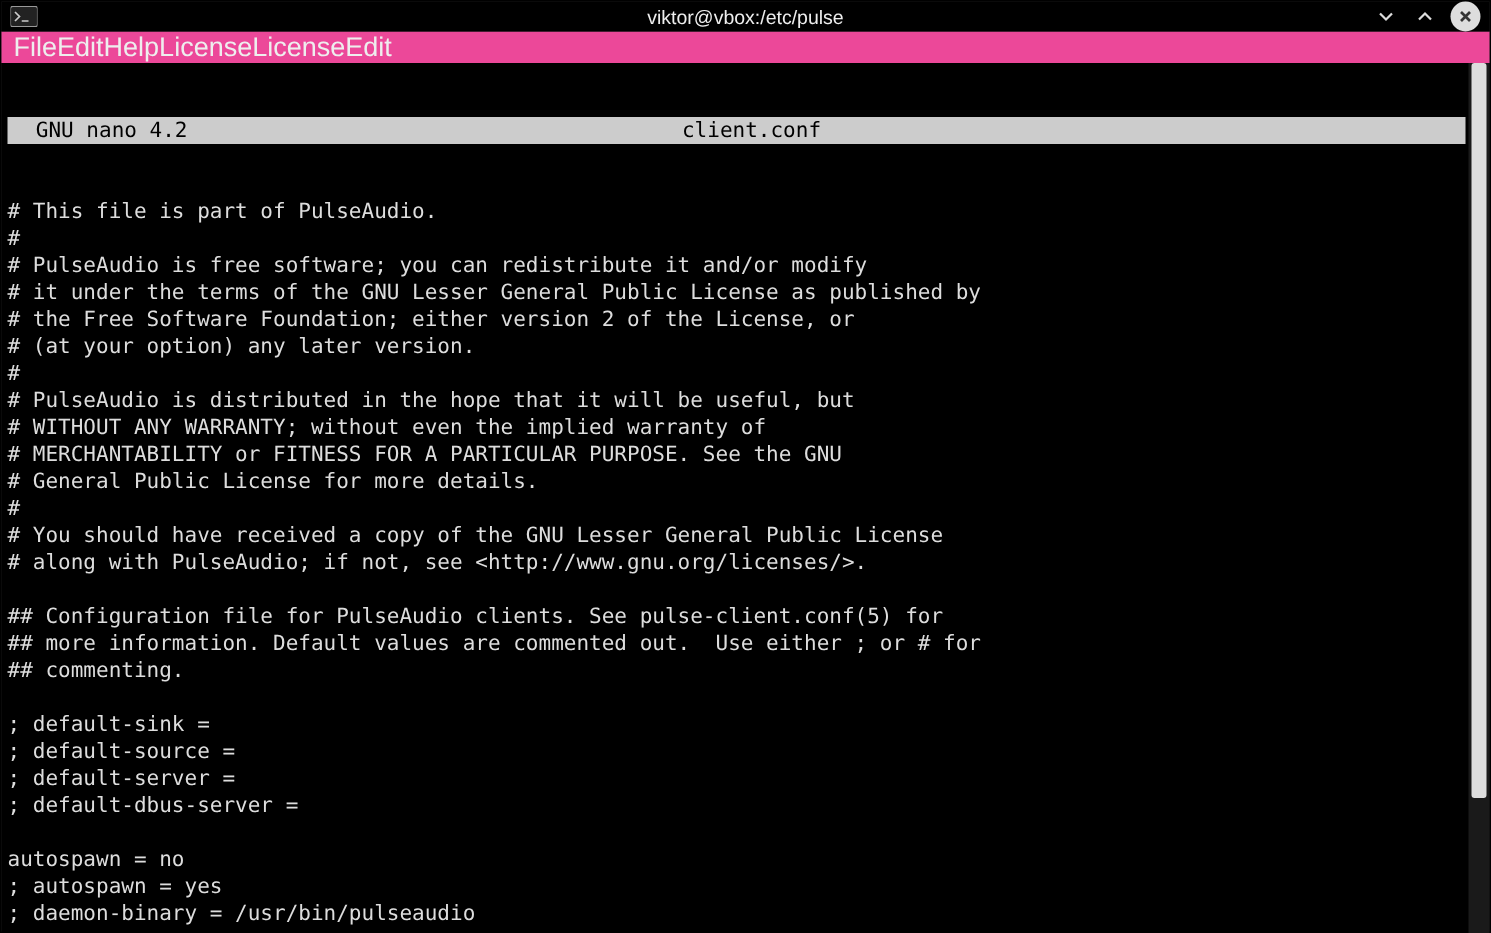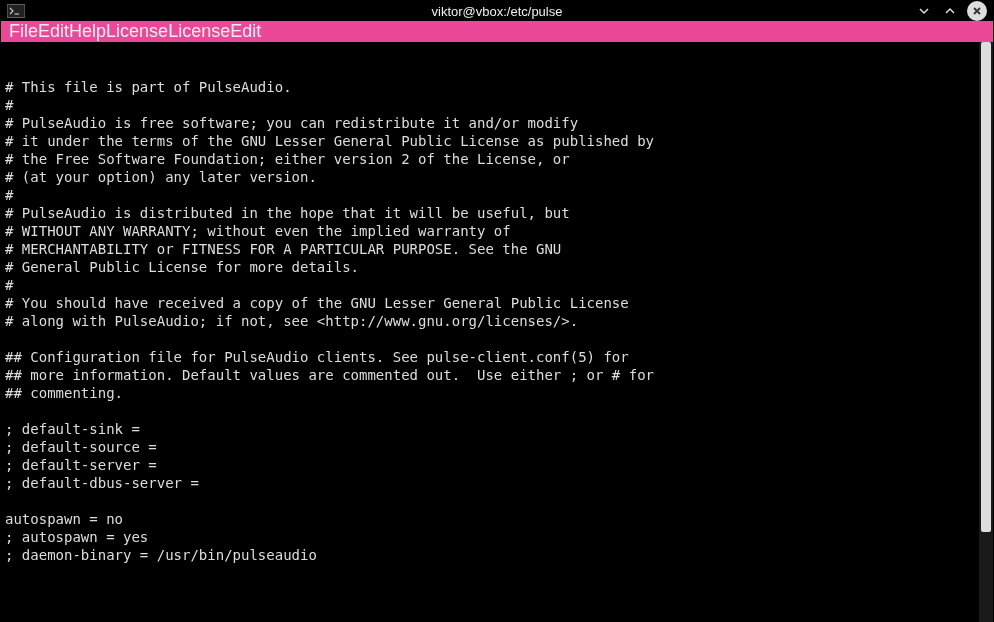--- a/index.html
+++ b/index.html
@@ -154,20 +154,25 @@
     <span class="menu-item">File</span>
     <span class="menu-item">Edit</span>
     <span class="menu-item">Help</span>
     <span class="menu-item">License</span>
     <span class="menu-item">License</span>
     <span class="menu-item">Edit</span>
   </div>
 
   <div class="term-area">
     <div class="term-inner">
+      <div class="nano-header">
+        <span class="left">  GNU nano 4.2</span>
+        <span class="center">client.conf</span>
+        <span style="width:100px"></span>
+      </div>
       <div id="nano-lines"><div class="fileline"># This file is part of PulseAudio.</div><div class="fileline">#</div><div class="fileline"># PulseAudio is free software; you can redistribute it and/or modify</div><div class="fileline"># it under the terms of the GNU Lesser General Public License as published by</div><div class="fileline"># the Free Software Foundation; either version 2 of the License, or</div><div class="fileline"># (at your option) any later version.</div><div class="fileline">#</div><div class="fileline"># PulseAudio is distributed in the hope that it will be useful, but</div><div class="fileline"># WITHOUT ANY WARRANTY; without even the implied warranty of</div><div class="fileline"># MERCHANTABILITY or FITNESS FOR A PARTICULAR PURPOSE. See the GNU</div><div class="fileline"># General Public License for more details.</div><div class="fileline">#</div><div class="fileline"># You should have received a copy of the GNU Lesser General Public License</div><div class="fileline"># along with PulseAudio; if not, see &lt;http://www.gnu.org/licenses/&gt;.</div><div class="fileline"></div><div class="fileline">## Configuration file for PulseAudio clients. See pulse-client.conf(5) for</div><div class="fileline">## more information. Default values are commented out.  Use either ; or # for</div><div class="fileline">## commenting.</div><div class="fileline"></div><div class="fileline">; default-sink =</div><div class="fileline">; default-source =</div><div class="fileline">; default-server =</div><div class="fileline">; default-dbus-server =</div><div class="fileline"></div><div class="fileline">autospawn = no</div><div class="fileline">; autospawn = yes</div><div class="fileline">; daemon-binary = /usr/bin/pulseaudio</div></div>
       
       
       
     </div>
     <div class="scrollbar">
       <div class="scrollbar-thumb"></div>
     </div>
   </div>
 

